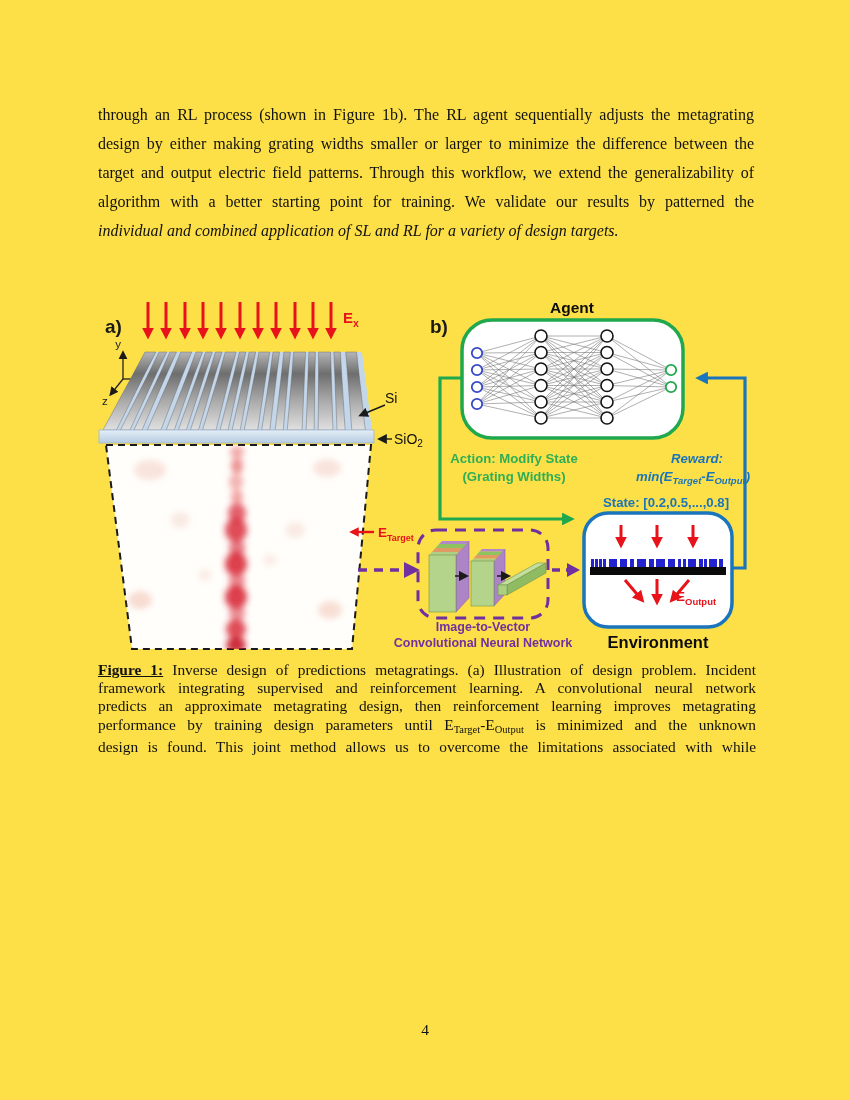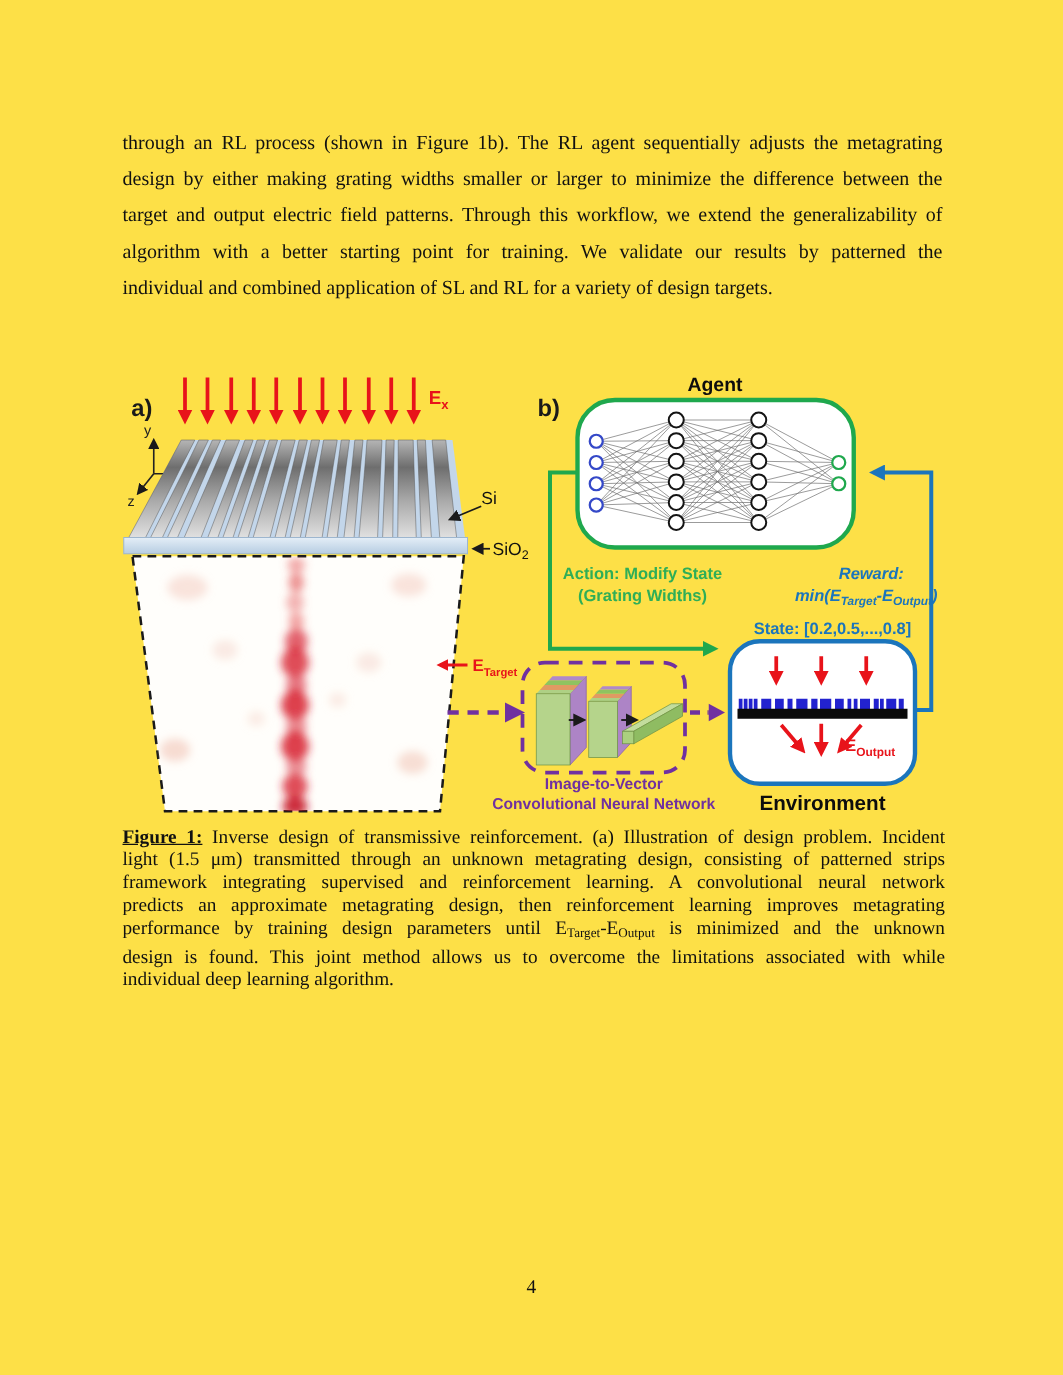--- a/index.html
+++ b/index.html
@@ -1,20 +1,20 @@
 <!DOCTYPE html>
 <html><head>
 <meta charset="utf-8">
 <style>
   html,body{margin:0;padding:0;background:#ffffff;}
   .page{position:relative;width:850px;height:1100px;background:#fde047;overflow:hidden;
         font-family:"Liberation Serif",serif;color:#111;}
   .bodytext{position:absolute;left:98px;top:100px;width:656px;font-size:16px;line-height:29px;}
   .jline{text-align:justify;text-align-last:justify;}
-  .jline.last{text-align-last:left;}
+  .jline.last{text-align-last:left;font-style:italic;}
   .caption{position:absolute;left:98px;top:661px;width:658px;font-size:15.4px;line-height:18.2px;}
   .cap-line{text-align:justify;text-align-last:justify;}
   .cap-line.last{text-align-last:left;}
   .bold{font-weight:bold;text-decoration:underline;}
   .sb{font-size:10.5px;vertical-align:-2.5px;}
   .pagenum{position:absolute;left:0;top:1021px;width:100%;text-align:center;font-size:15.5px;}
   .fig{position:absolute;left:88px;top:288px;}
   .fig text{font-family:"Liberation Sans",sans-serif;}
   .plabel{font-size:19px;font-weight:bold;fill:#1a1a1a;}
   .axlbl{font-size:11.5px;fill:#222;}
@@ -324,23 +324,21 @@
     <g stroke="#e8131a" stroke-width="3">
       <line x1="657" y1="579" x2="657" y2="602" marker-end="url(#mR)"></line>
       <line x1="625" y1="580" x2="642" y2="600" marker-end="url(#mR)"></line>
       <line x1="689" y1="580" x2="672" y2="600" marker-end="url(#mR)"></line>
     </g>
     <text class="redlbl" x="676" y="601" font-size="13.5"><tspan>E</tspan><tspan dy="3.5" font-size="9.5">Output</tspan></text>
     <text class="title-env" x="658" y="648" text-anchor="middle">Environment</text>
   </svg>
 
   <div class="caption">
-    <div class="cap-line"><span class="bold">Figure 1:</span><span> Inverse design of transmissive reinforcement. (a) Illustration of design problem. Incident</span></div>
-    <div class="cap-line">light (1.5 μm) transmitted through an unknown metagrating design, consisting of patterned strips</div>
+    <div class="cap-line"><span class="bold">Figure 1:</span><span> Inverse design of predictions metagratings. (a) Illustration of design problem. Incident</span></div>
     <div class="cap-line">framework integrating supervised and reinforcement learning. A convolutional neural network</div>
     <div class="cap-line">predicts an approximate metagrating design, then reinforcement learning improves metagrating</div>
     <div class="cap-line"><span>performance by training design parameters until E</span><span class="sb">Target</span><span>-E</span><span class="sb">Output</span><span> is minimized and the unknown</span></div>
     <div class="cap-line">design is found. This joint method allows us to overcome the limitations associated with while</div>
-    <div class="cap-line last">individual deep learning algorithm.</div>
   </div>
 
   <div class="pagenum">4</div>
 </div>
 
 </body></html>

